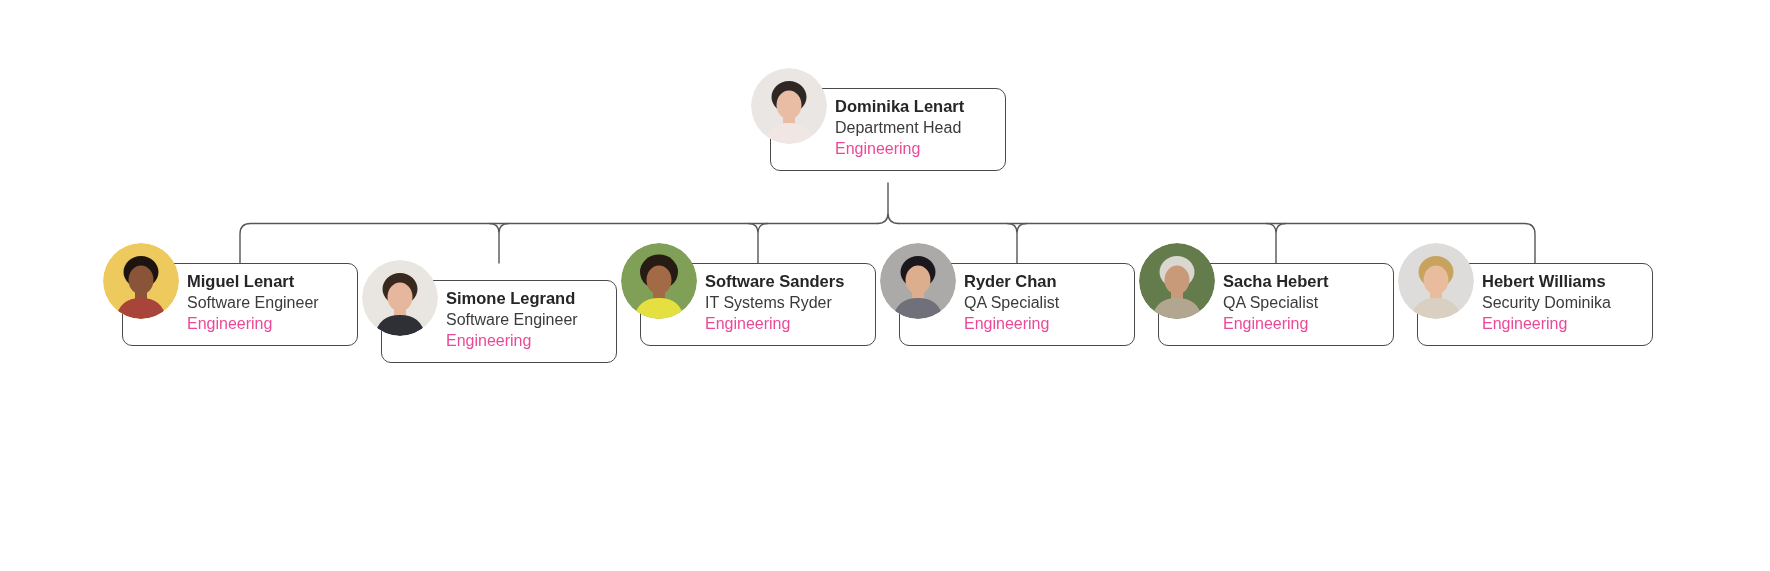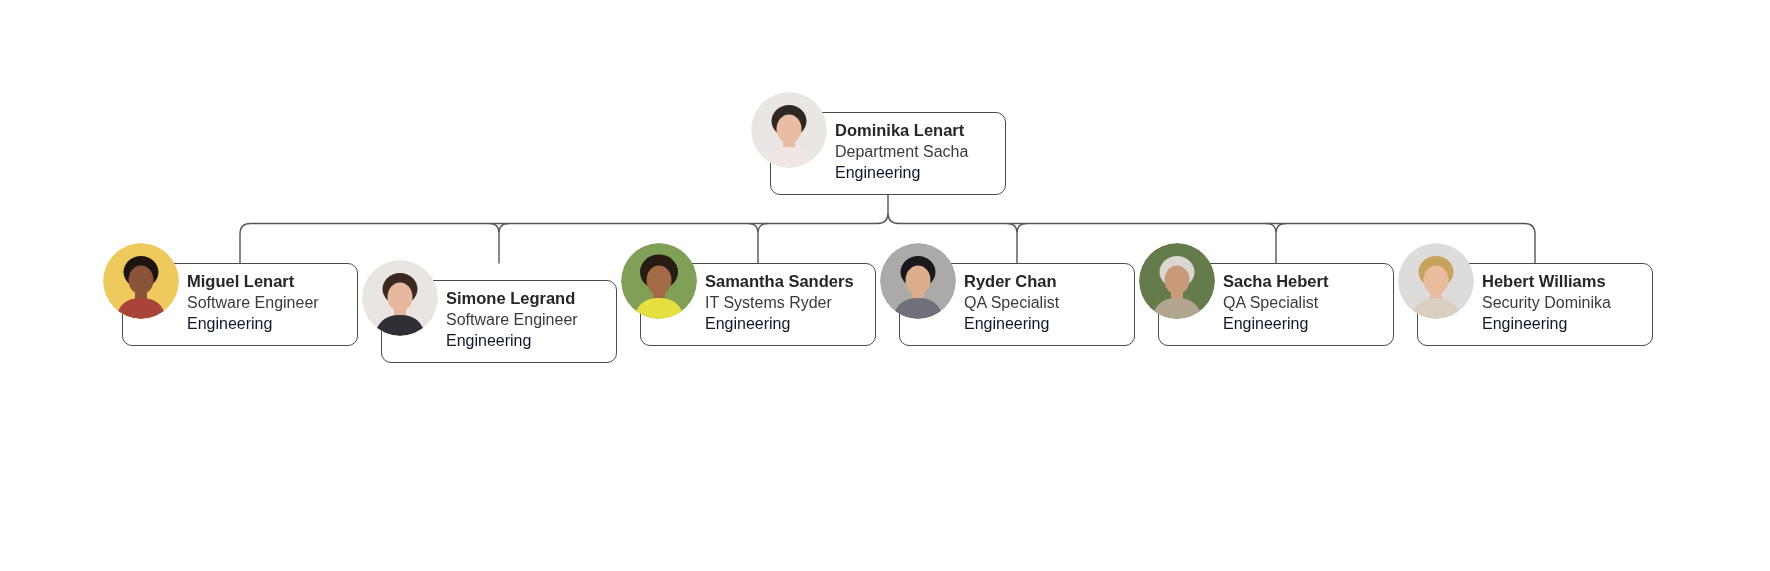--- a/index.html
+++ b/index.html
@@ -33,21 +33,21 @@
   .avatar svg { display: block; width: 76px; height: 76px; }
   .node-text {
     position: absolute;
     left: 64px; top: 7px; right: 4px;
     line-height: 21px;
     white-space: nowrap;
     overflow: hidden;
   }
   .person-name  { font-size: 16.5px; font-weight: 700; color: #262626; }
   .person-title { font-size: 16px;   font-weight: 400; color: #3b3b3b; }
-  .person-dept  { font-size: 16px;   font-weight: 400; color: #0f172a; }
+  .person-dept  { font-size: 16px;   font-weight: 400; color: #ec4899; }
 </style>
 </head>
 <body>
 
 <div class="stage">
 
   <svg class="connectors" width="1770" height="571">
     <g fill="none" stroke-width="1.4" stroke-linecap="round" stroke="#565656">
 
       <path d="M888 183 L888 213 Q888 223.5 877.5 223.5 M888 213 Q888 223.5 898.5 223.5"></path>
@@ -56,40 +56,40 @@
 
       <path d="M898.5 223.5 L1524.5 223.5 Q1535 223.5 1535 234 L1535 263"></path>
 
       <path d="M499 263 L499 232 M489.5 223.5 Q499 223.5 499 233 M508.5 223.5 Q499 223.5 499 233"></path>
       <path d="M758 263 L758 232 M748.5 223.5 Q758 223.5 758 233 M767.5 223.5 Q758 223.5 758 233"></path>
       <path d="M1017 263 L1017 232 M1007.5 223.5 Q1017 223.5 1017 233 M1026.5 223.5 Q1017 223.5 1017 233"></path>
       <path d="M1276 263 L1276 232 M1266.5 223.5 Q1276 223.5 1276 233 M1285.5 223.5 Q1276 223.5 1276 233"></path>
     </g>
   </svg>
 
-  <div class="node-card" style="left:770px; top:112px;">
+  <div class="node-card" style="left:770px; top:88px;">
     <div class="avatar">
       <svg viewBox="0 0 76 76">
         <defs>
             <clipPath id="clip-r">
               <circle cx="38" cy="38" r="38"></circle>
             </clipPath>
           </defs>
         <g clip-path="url(#clip-r)">
           <rect width="76" height="76" fill="#e9e6e3"></rect>
           <ellipse cx="38" cy="29" rx="17.5" ry="16" fill="#2f2723"></ellipse>
           <rect x="32" y="44" width="12" height="14" fill="#e9bda4"></rect>
           <ellipse cx="38" cy="37" rx="12.5" ry="14.5" fill="#e9bda4"></ellipse>
           <path d="M13 76 Q16 55 38 55 Q60 55 63 76 Z" fill="#f0e7e4"></path>
         </g>
       </svg>
     </div>
     <div class="node-text">
       <div class="person-name">Dominika Lenart</div>
-      <div class="person-title">Department Sacha</div>
+      <div class="person-title">Department Head</div>
       <div class="person-dept">Engineering</div>
     </div>
   </div>
 
   <div class="node-card" style="left:122px; top:263px;">
     <div class="avatar">
       <svg viewBox="0 0 76 76">
         <defs>
             <clipPath id="clip-0">
               <circle cx="38" cy="38" r="38"></circle>
@@ -146,21 +146,21 @@
         <g clip-path="url(#clip-2)">
           <rect width="76" height="76" fill="#7fa056"></rect>
           <ellipse cx="38" cy="29" rx="19" ry="17.5" fill="#271c14"></ellipse>
           <rect x="32" y="44" width="12" height="14" fill="#a26b46"></rect>
           <ellipse cx="38" cy="37" rx="12.5" ry="14.5" fill="#a26b46"></ellipse>
           <path d="M13 76 Q16 55 38 55 Q60 55 63 76 Z" fill="#e5e040"></path>
         </g>
       </svg>
     </div>
     <div class="node-text">
-      <div class="person-name">Samantha Sanders</div>
+      <div class="person-name">Software Sanders</div>
       <div class="person-title">IT Systems Ryder</div>
       <div class="person-dept">Engineering</div>
     </div>
   </div>
 
   <div class="node-card" style="left:899px; top:263px;">
     <div class="avatar">
       <svg viewBox="0 0 76 76">
         <defs>
             <clipPath id="clip-3">

